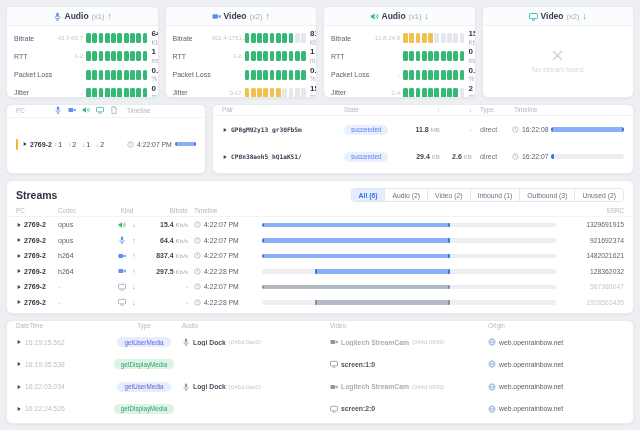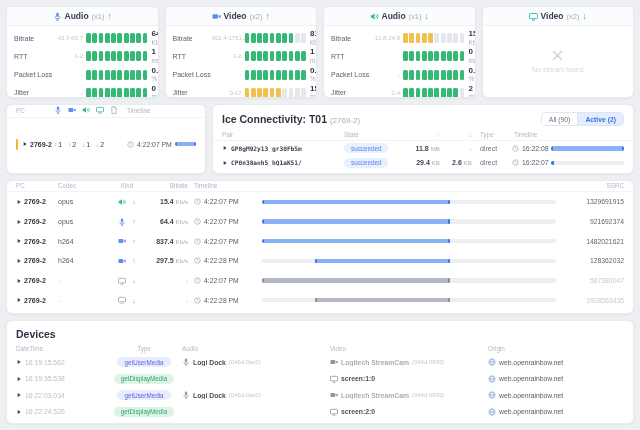--- a/index.html
+++ b/index.html
@@ -416,30 +416,20 @@
                 <span class="fill" style="left:0%;width:100%;background:#8ab1f5"></span>
                 <span class="tick" style="left:0%;background:#3f74e6"></span>
                 <span class="tick" style="left:calc(100% - 2px);background:#3f74e6"></span>
               </span>
             </span>
 </div>
         </div>
     </section>
 
     <section class="card ice">
-      <div class="card-head">
-        <h2 class="card-title">
-          <span>Ice Connectivity: T01</span>
-          <span class="sub">(2769-2)</span>
-        </h2>
-        <div class="seg-group">
-          <button class="chip">All (90)</button>
-          <button class="chip chip-blue">Active (2)</button>
-        </div>
-      </div>
       <div class="tbl" id="ice-tbl">
           <div class="t-head">
   <span style="flex:1">Pair</span>
   <span style="width:58px">State</span>
   <span style="width:38px;text-align:right">↑</span>
   <span style="width:32px;text-align:right">↓</span>
   <span style="width:40px;padding-left:8px">Type</span>
   <span style="width:112px;padding-left:2px">Timeline</span>
 </div>
           <div class="t-row">
@@ -496,20 +486,31 @@
                 <span class="tick" style="left:0%;background:#3f74e6"></span>
                 <span class="tick" style="left:calc(3% - 2px);background:#3f74e6"></span>
               </span>
             </span>
   </div>
         </div>
     </section>
   </div>
 
   <section class="card streams">
+    <div class="card-head">
+      <h2 class="card-title">Streams</h2>
+      <div class="seg-group">
+        <button class="chip chip-blue">All (6)</button>
+        <button class="chip">Audio (2)</button>
+        <button class="chip">Video (2)</button>
+        <button class="chip">Inbound (1)</button>
+        <button class="chip">Outbound (3)</button>
+        <button class="chip">Unused (2)</button>
+      </div>
+    </div>
     <div class="tbl" id="streams-tbl">
         <div class="t-head">
   <span style="width:42px">PC</span>
   <span style="width:50px">Codec</span>
   <span style="width:38px;text-align:center">Kind</span>
   <span style="width:48px;text-align:right;padding-right:6px">Bitrate</span>
   <span style="width:62px">Timeline</span>
   <span style="flex:1"></span>
   <span style="width:62px;text-align:right">SSRC</span>
 </div>
@@ -739,23 +740,20 @@
               <span class="tick" style="left:18%;background:#848d9b"></span>
               <span class="tick" style="left:calc(64% - 2px);background:#848d9b"></span>
             </span>
           </span>
     <span style="width:62px;text-align:right;font-size:6.8px;color:#c3c8d1">1928563435</span>
   </div>
       </div>
   </section>
 
   <section class="card devices">
-    <div class="card-head">
-      <h2 class="card-title">Devices</h2>
-    </div>
     <div class="tbl" id="devices-tbl">
         <div class="t-head" style="border-bottom:none">
   <span style="width:90px">DateTime</span>
   <span style="width:76px;text-align:center">Type</span>
   <span style="width:148px">Audio</span>
   <span style="width:158px">Video</span>
   <span style="flex:1">Origin</span>
 </div>
         <div class="t-row">
     <span class="d-dt" style="width:90px">

